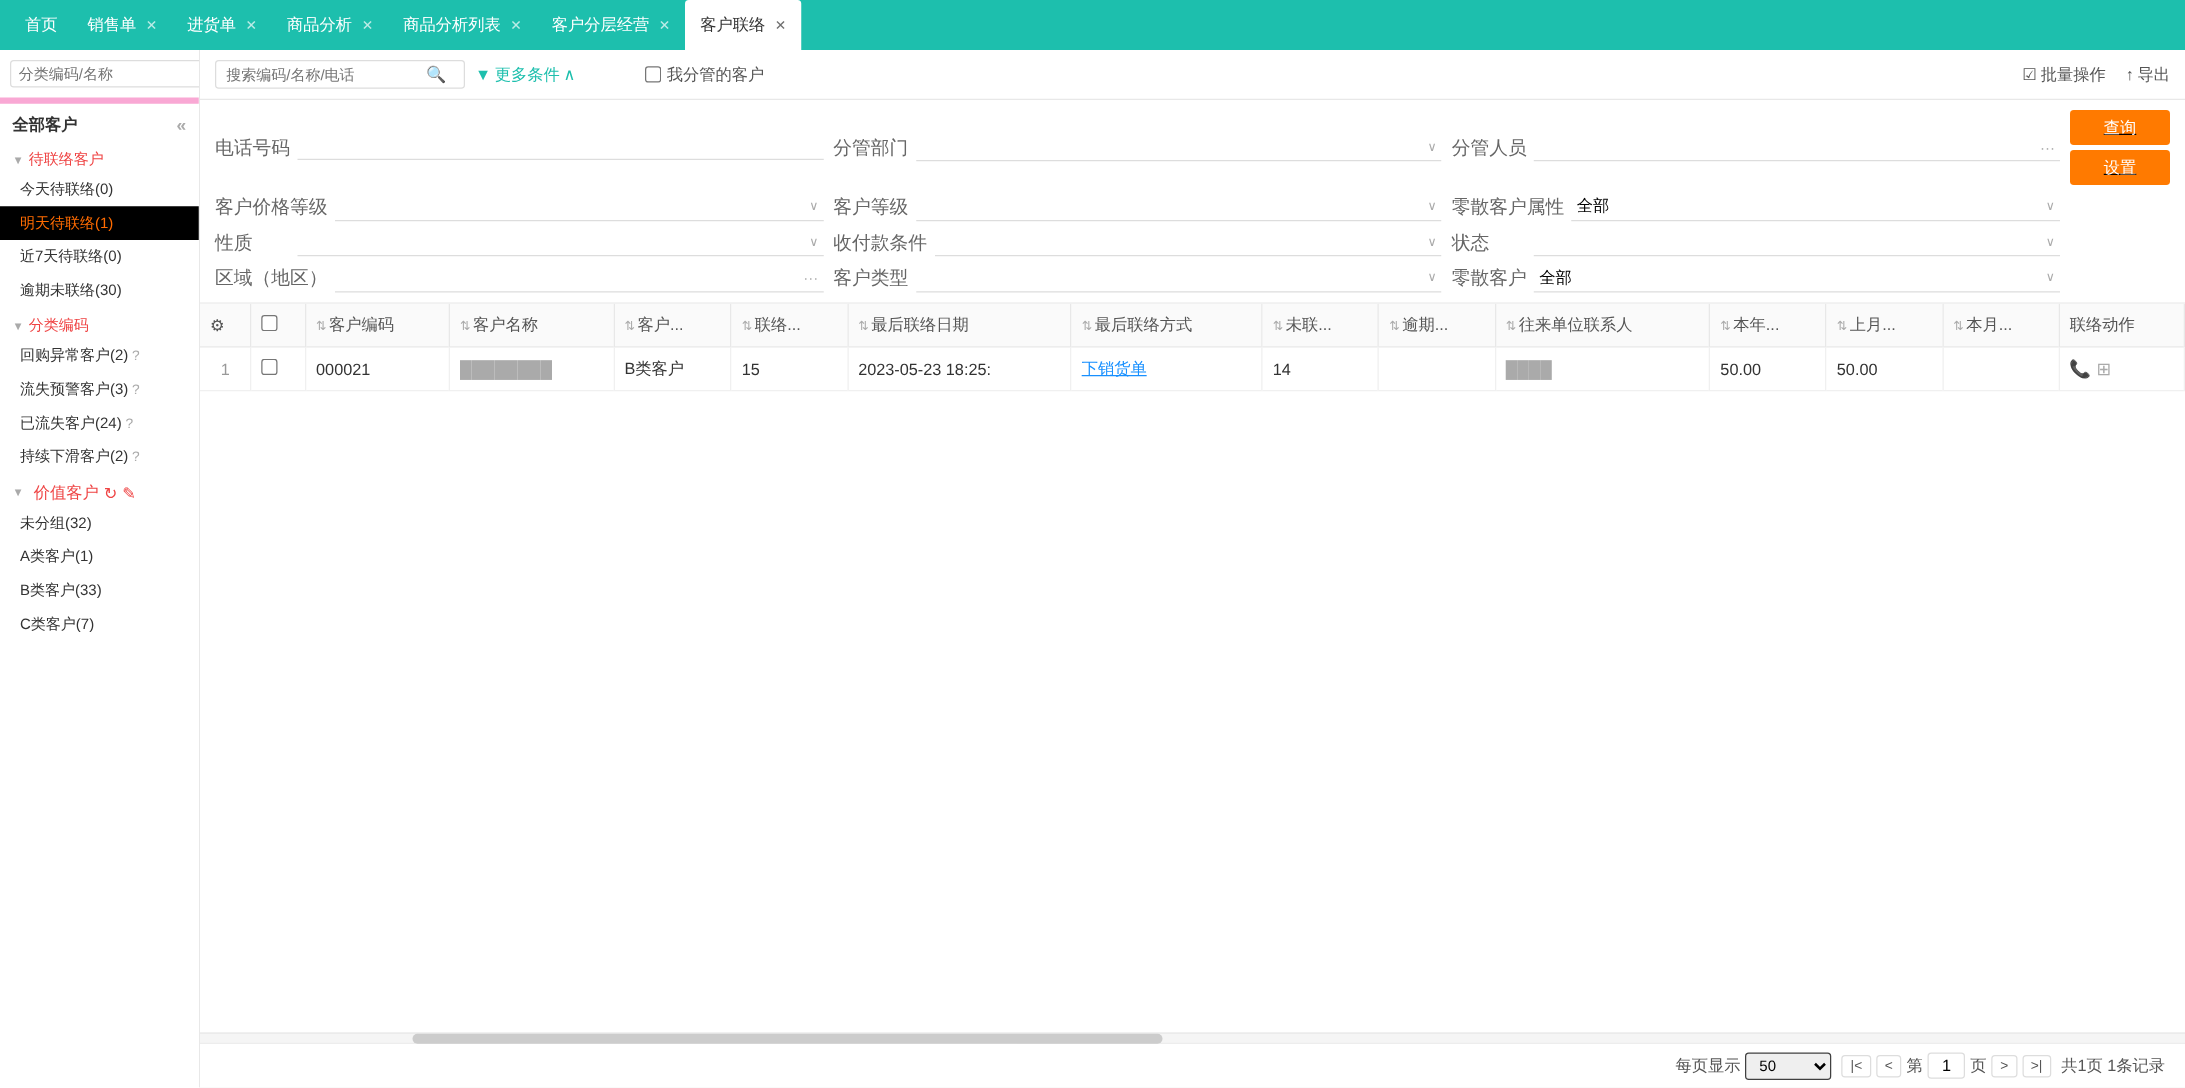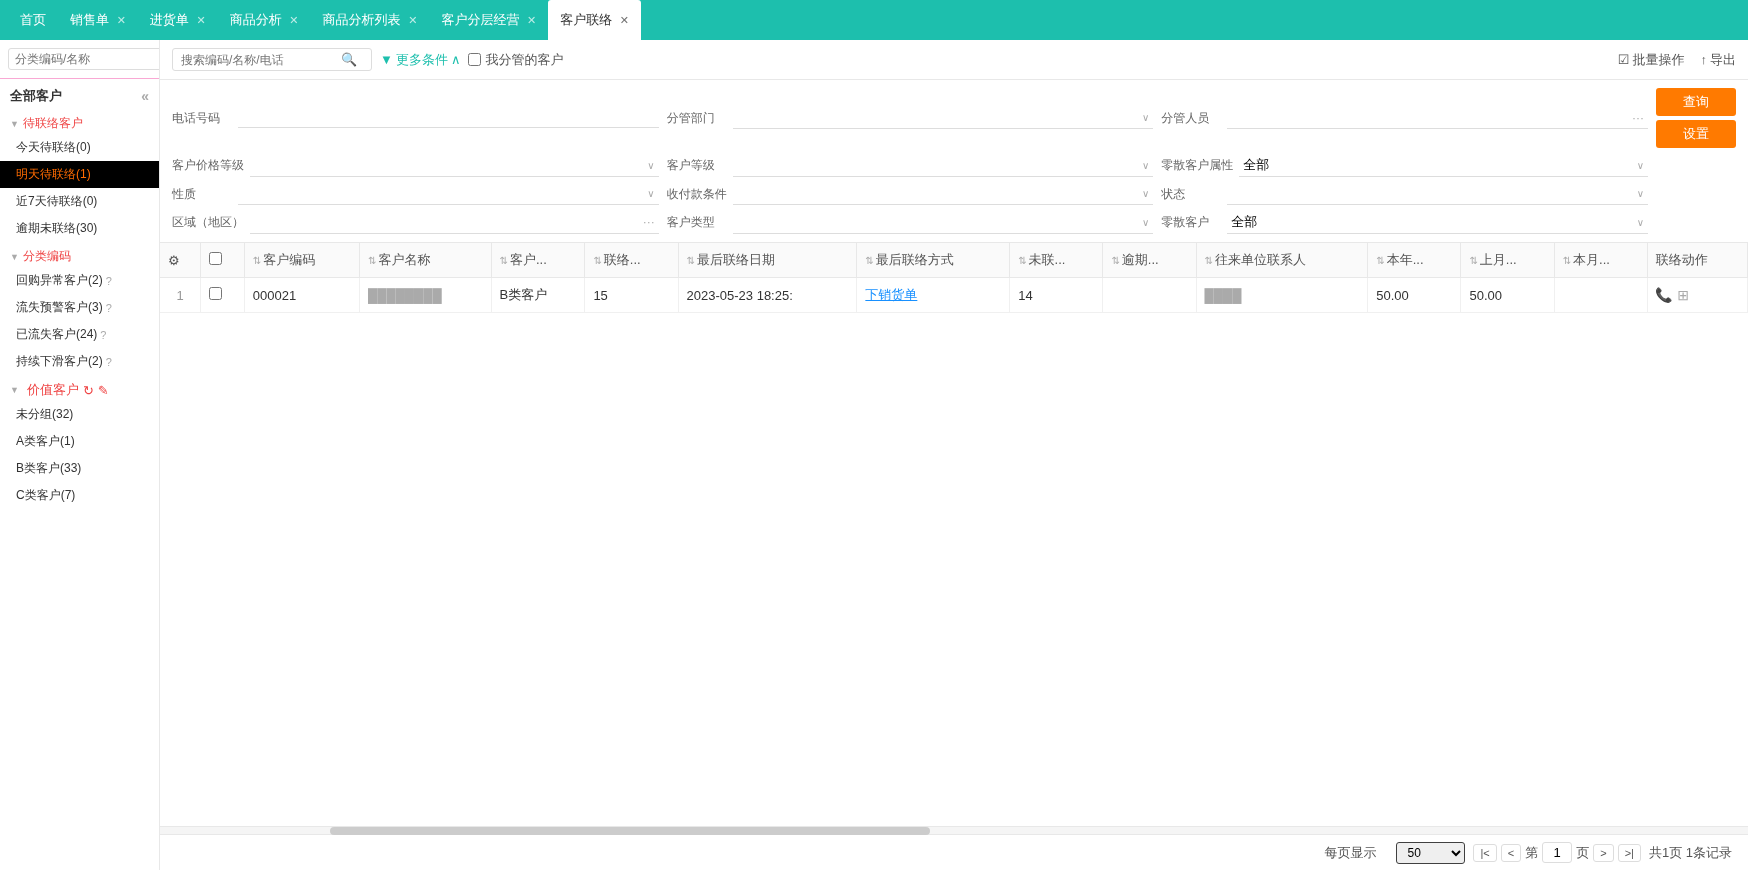--- a/index.html
+++ b/index.html
@@ -38,21 +38,21 @@
       border-right: 1px solid #e8e8e8;
       display: flex;
       flex-direction: column;
       overflow-y: auto;
       flex-shrink: 0;
     }
     .sidebar-search {
       display: flex;
       align-items: center;
       padding: 8px 8px;
-      border-bottom: 1px solid #f9a8d4;
+      border-bottom: 5px solid #f9a8d4;
     }
     .sidebar-search input {
       flex: 1;
       border: 1px solid #ddd;
       border-radius: 3px;
       padding: 3px 6px;
       font-size: 12px;
       outline: none;
     }
     .sidebar-section-header {
@@ -124,20 +124,21 @@
       font-size: 12px;
       gap: 3px;
     }
     .my-customers-check {
       display: flex;
       align-items: center;
       gap: 4px;
       font-size: 12px;
       color: #555;
       cursor: pointer;
+      margin-left: 48px;
     }
     .spacer { flex: 1; }
     .batch-ops-btn, .export-btn {
       display: flex;
       align-items: center;
       gap: 3px;
       font-size: 12px;
       color: #555;
       cursor: pointer;
     }
@@ -155,21 +156,21 @@
       margin-bottom: 6px;
     }
     .filter-cell {
       display: flex;
       align-items: center;
       gap: 6px;
       flex: 1;
     }
     .filter-label {
       color: #666;
-      font-size: 12px;
+      font-size: 15px;
       white-space: nowrap;
       min-width: 60px;
     }
     .filter-input {
       flex: 1;
       border: none;
       border-bottom: 1px solid #ddd;
       outline: none;
       font-size: 12px;
       padding: 2px 4px;
@@ -184,20 +185,21 @@
       cursor: pointer;
       min-height: 22px;
     }
     .filter-select .arrow { margin-left: auto; color: #aaa; font-size: 10px; }
     .filter-select .dots { margin-left: auto; color: #aaa; font-size: 12px; }
     .filter-action-col {
       display: flex;
       flex-direction: column;
       gap: 4px;
       min-width: 80px;
+      text-decoration: underline;
     }
     .query-btn {
       background: #ff7a00;
       color: #fff;
       border: none;
       border-radius: 3px;
       padding: 5px 16px;
       cursor: pointer;
       font-size: 13px;
     }
@@ -264,21 +266,21 @@
       align-items: center;
       justify-content: flex-end;
       padding: 0 16px;
       gap: 8px;
       font-size: 12px;
       color: #555;
     }
     .footer-page-size {
       display: flex;
       align-items: center;
-      gap: 20px;
+      gap: 4px;
       justify-content: flex-end;
     }
     .page-size-select {
       border: 1px solid #404040;
       border-radius: 3px;
       padding: 2px 20px 2px 6px;
       font-size: 12px;
       cursor: pointer;
     }
     .footer-nav {

